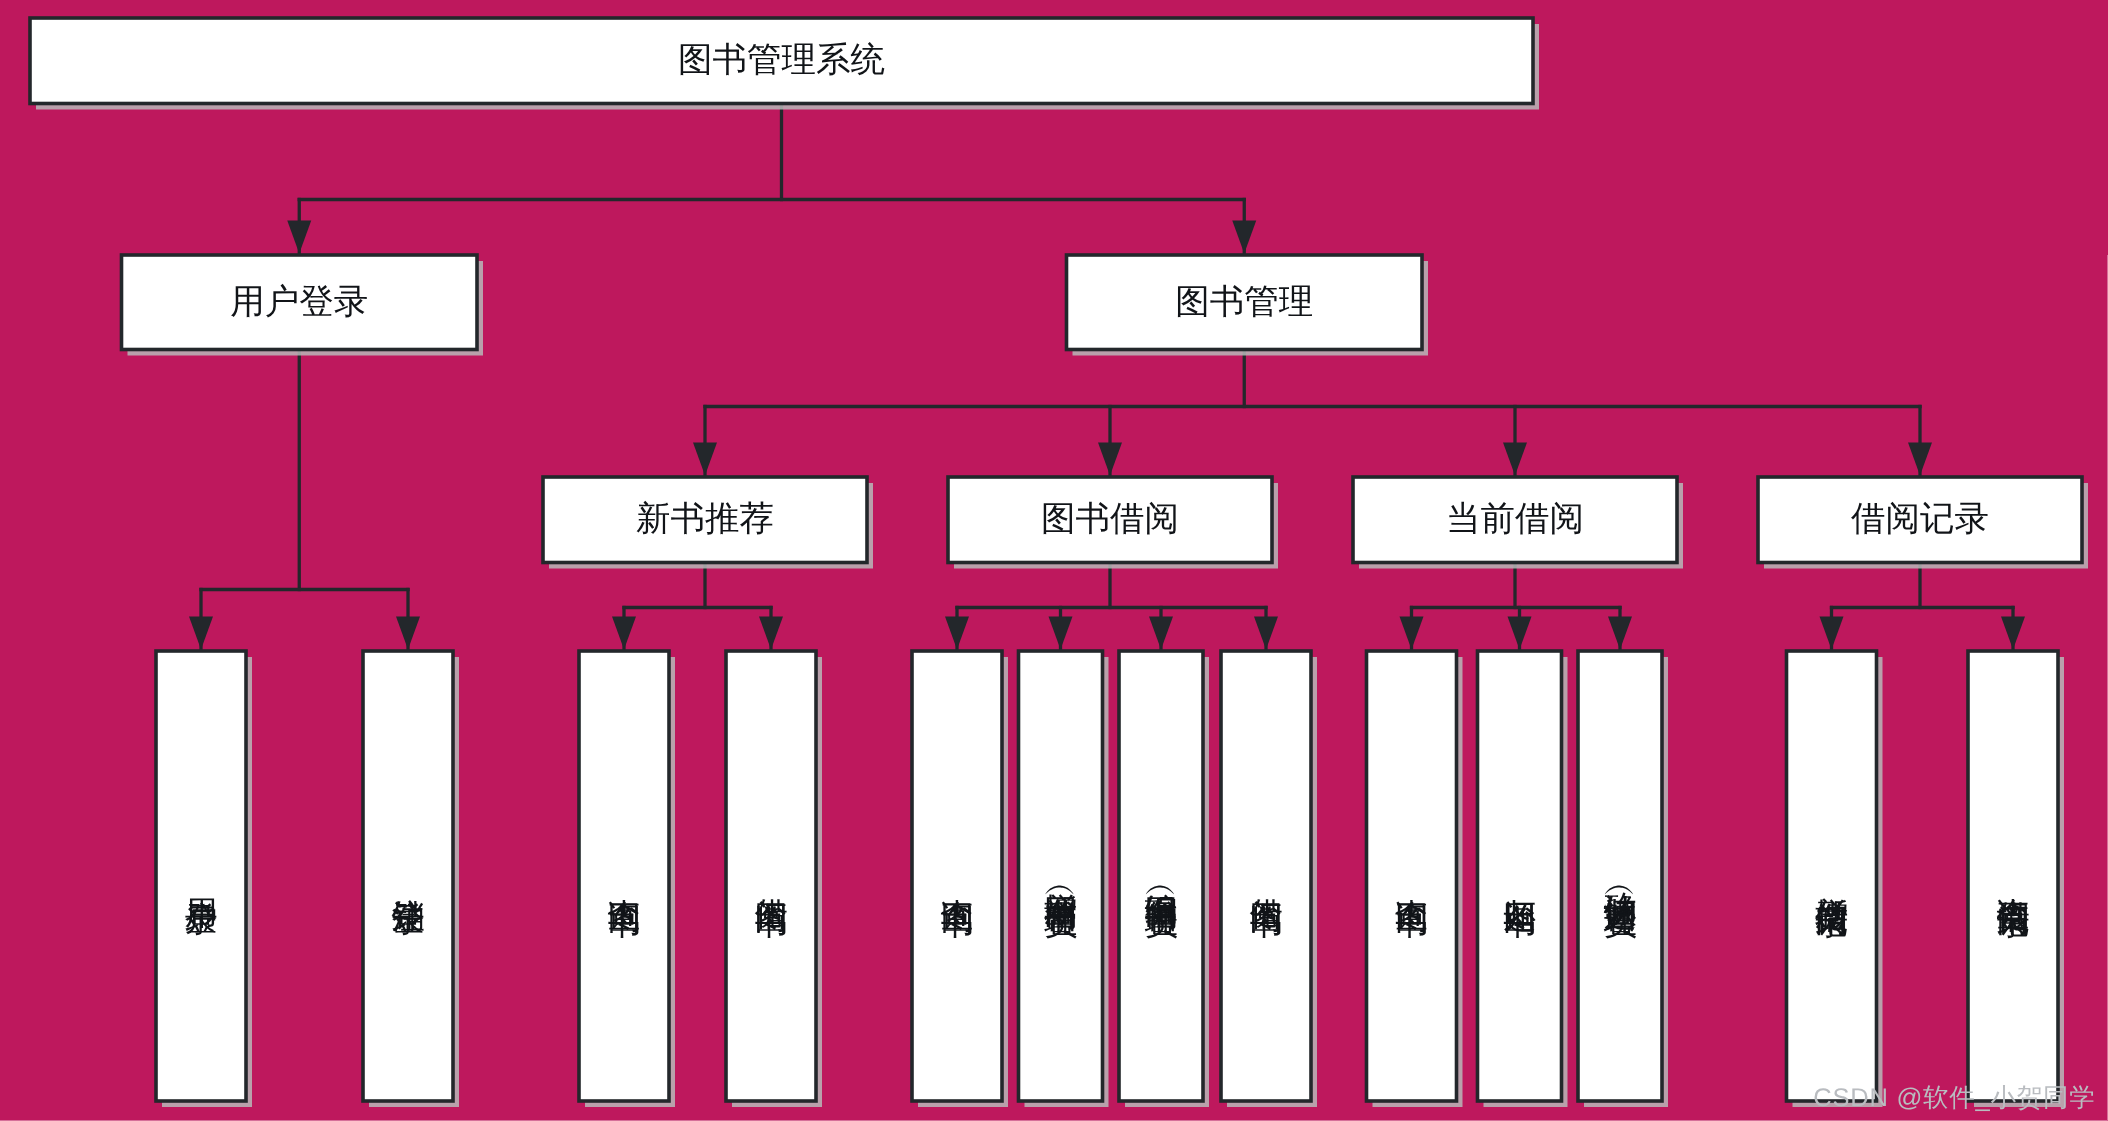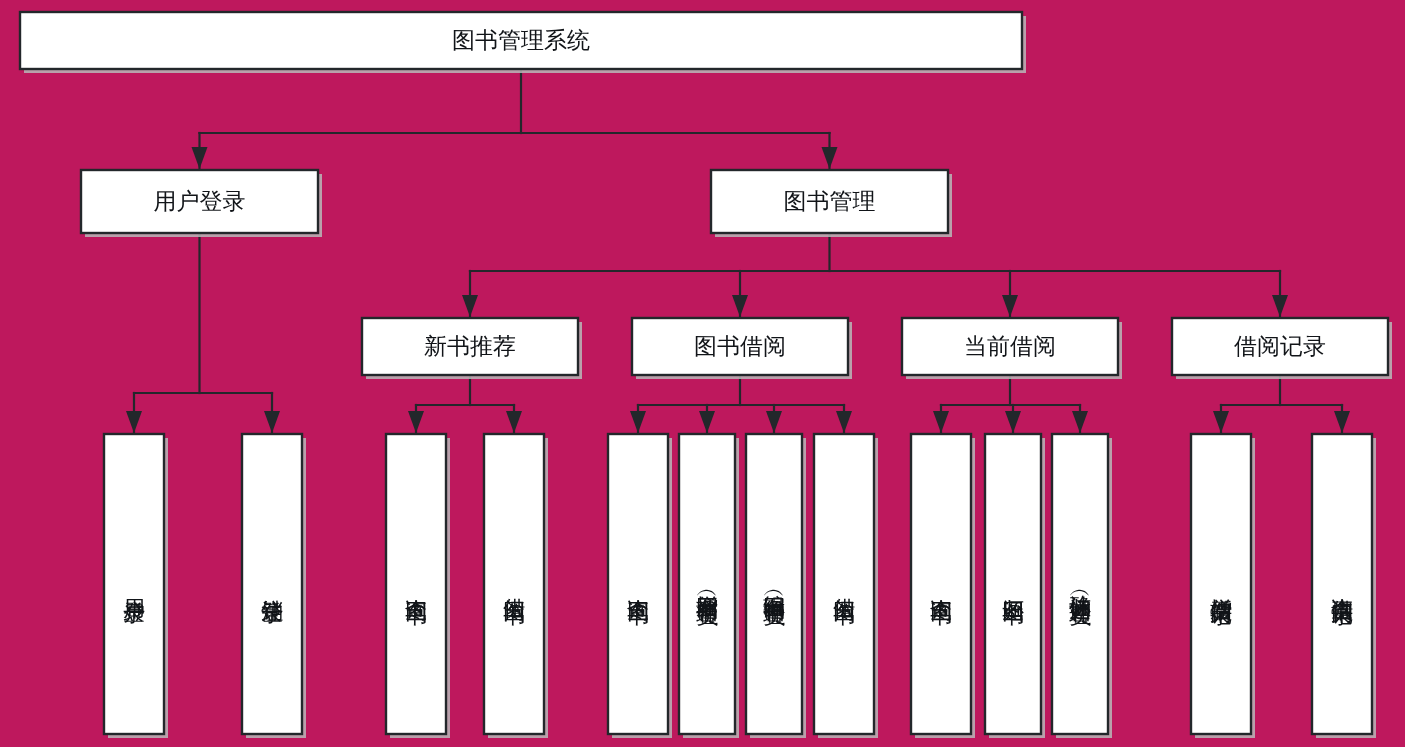--- a/index.html
+++ b/index.html
@@ -228,13 +228,14 @@
       <div class="vert-label-wrap" style="left: 1052px; top: 434px; width: 56px; height: 300px;">
         <div class="vert-label">确认归还（管理员）</div>
       </div>
       <div class="vert-label-wrap" style="left: 1191px; top: 434px; width: 60px; height: 300px;">
         <div class="vert-label">新增借阅记录</div>
       </div>
       <div class="vert-label-wrap" style="left: 1312px; top: 434px; width: 60px; height: 300px;">
         <div class="vert-label">查询借阅记录</div>
       </div>
     </div>
+  <div class="watermark">CSDN @软件_小贺同学</div>
 </div>
 
 </body></html>

